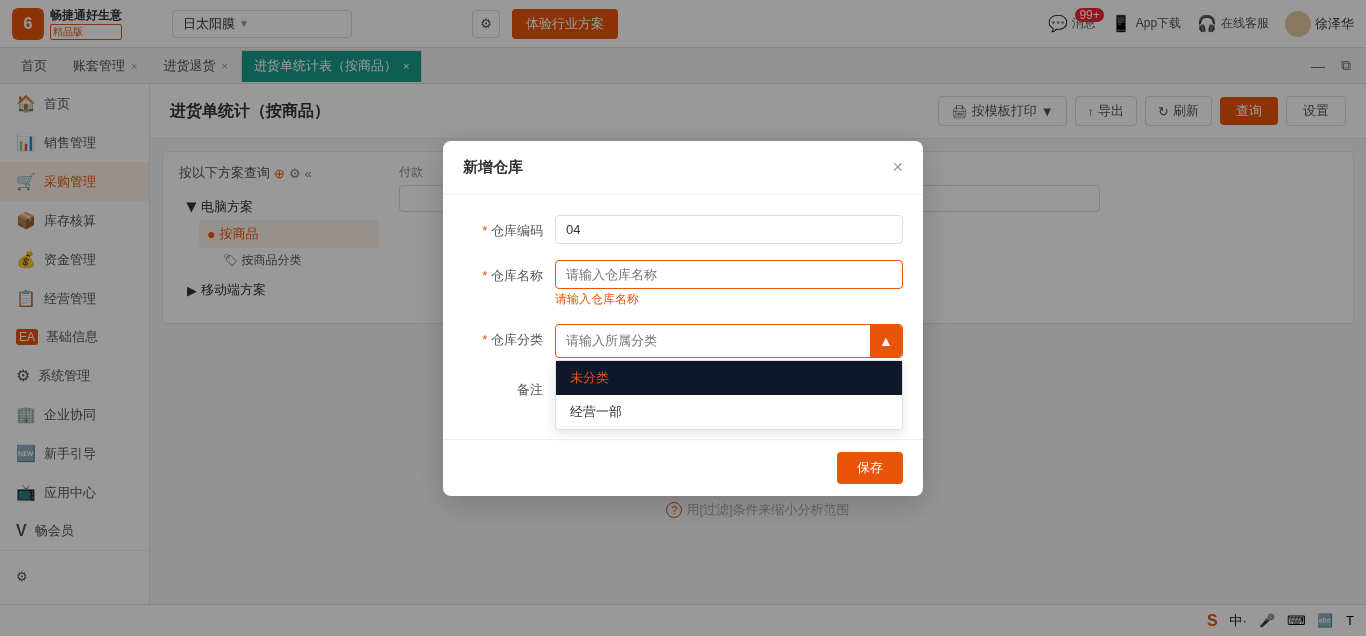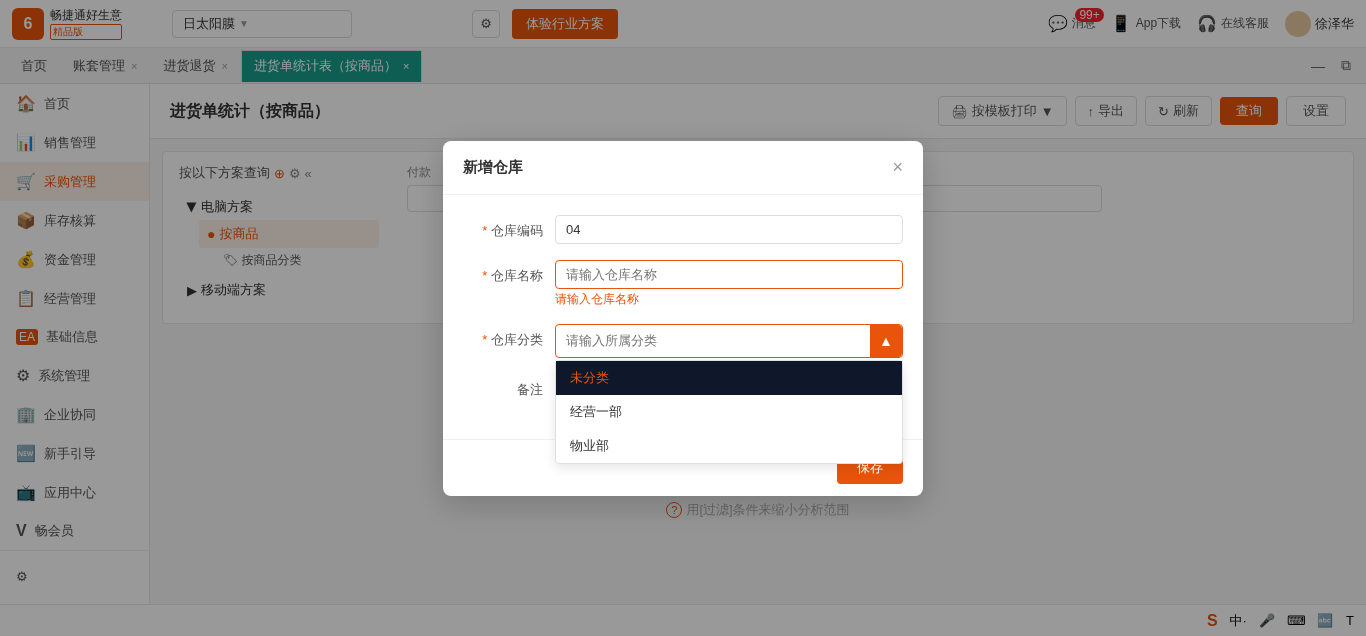--- a/index.html
+++ b/index.html
@@ -126,21 +126,21 @@
       color: #555; font-size: 13px; cursor: pointer;
     }
     .btn-primary-action {
       background: #e8540a; color: white; border: none; border-radius: 4px;
       padding: 5px 16px; font-size: 13px; cursor: pointer;
     }
 
     
     .query-panel {
       display: flex; background: #fff; margin: 12px; border-radius: 4px;
-      border: 1px solid #e8e8e8; padding: 12px 16px; gap: 28px; align-items: flex-start; justify-content: flex-end;
+      border: 1px solid #e8e8e8; padding: 12px 16px; gap: 20px; align-items: flex-start; justify-content: flex-end;
     }
     .query-left { width: 200px; }
     .scheme-tree { padding: 4px 0; }
     .scheme-section { margin-bottom: 4px; }
     .scheme-header {
       display: flex; align-items: center; gap: 4px; padding: 4px 8px;
       color: #333; font-size: 13px; cursor: pointer;
     }
     .scheme-children { padding-left: 20px; }
     .scheme-child {
@@ -253,21 +253,21 @@
     }
     .status-icons { display: flex; gap: 12px; align-items: center; }
   </style>
 </head>
 <body>
 
 <div class="top-bar">
   <div class="logo-area">
     <div class="logo-icon">6</div>
     <div>
-      <div style="font-size:12px;font-weight:normal;color:#333;">畅捷通好生意</div>
+      <div style="font-size:12px;font-weight:bold;color:#333;">畅捷通好生意</div>
       <div class="logo-badge">精品版</div>
     </div>
   </div>
 
   <div class="top-search">
     <div class="top-search-input">
       <span>日太阳膜</span>
       <span class="search-dropdown-arrow">▼</span>
     </div>
   </div>
@@ -515,21 +515,20 @@
           <div class="form-input-with-btn" style="border-color:#e8540a;">
             <input class="category-input" type="text" placeholder="请输入所属分类" style="">
             <div class="category-toggle-btn">
               <span>▲</span>
             </div>
           </div>
 
           <div class="dropdown-list">
             <div class="dropdown-item selected">未分类</div>
             <div class="dropdown-item">经营一部</div>
-            <div class="dropdown-item">物业部</div>
           </div>
         </div>
       </div>
 
       <div class="form-row">
         <div class="form-label">备注</div>
         <div class="form-input-wrap">
           <input class="form-input" type="text" style="">
         </div>
       </div>

